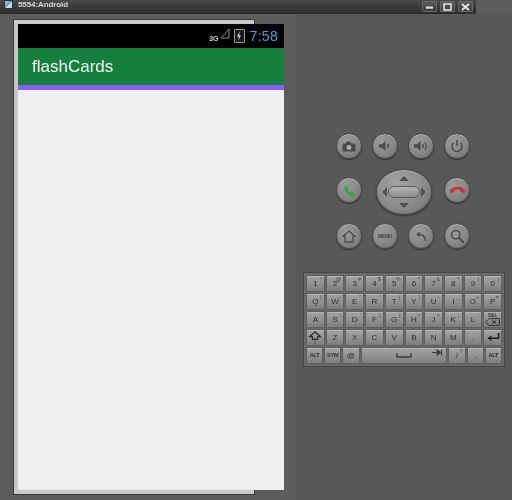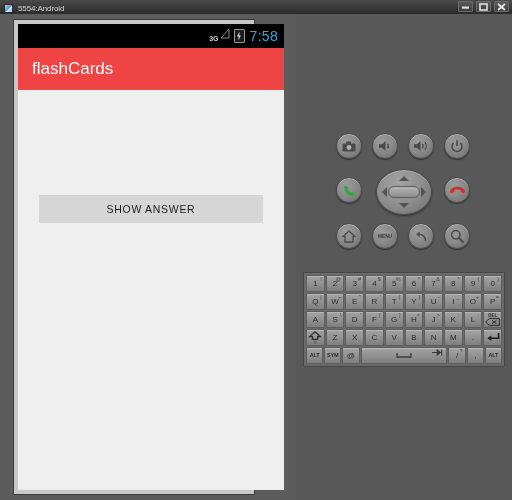--- a/index.html
+++ b/index.html
@@ -20,25 +20,26 @@
     left: 0; top: 0;
     width: 512px; height: 500px;
     background: #5c5c5c;
     box-sizing: border-box;
   }
 
   
   .titlebar {
     position: absolute;
     left: 0; top: 0;
-    width: 512px; height: 13px;
+    width: 476px; height: 13px;
     background: linear-gradient(to bottom, #4a4a4a 0%, #3a3a3a 55%, #2e2e2e 100%);
     border-bottom: 1px solid #2a2a2a;
     display: flex;
-    align-items: flex-end;
+    align-items: flex-start;
+    font-weight: bold;
   }
   .tb-app-icon {
     width: 9px; height: 9px;
     margin-left: 4px;
     background: linear-gradient(135deg, #9fd8ff 0%, #4a9fd4 50%, #dfe8ee 51%, #b8c6d0 100%);
     border: 1px solid #2c2c2c;
     box-sizing: border-box;
     flex: 0 0 auto;
   }
   .tb-title {
@@ -122,26 +123,26 @@
   .sb-clock {
     font-size: 14px;
     color: #35a8e0;
     font-family: "Liberation Sans", sans-serif;
     letter-spacing: 0.3px;
   }
 
   
   .actionbar {
     height: 42px;
-    background: #ef4444;
+    background: #15803d;
     display: flex;
     align-items: center;
     padding-left: 14px;
     box-sizing: border-box;
-    border-bottom: 1px solid #8b5cf6;
+    border-bottom: 5px solid #8b5cf6;
     text-align: right;
   }
   .app-title {
     color: #fafafa;
     font-size: 17px;
     font-family: "Liberation Sans", sans-serif;
   }
 
   
   .content {
@@ -368,21 +369,20 @@
         </div>
         <div class="sb-clock">7:58</div>
       </div>
 
       <div class="actionbar">
         <div class="app-title">flashCards</div>
       </div>
 
       <div class="content">
 
-        <button class="flat-button btn-show-answer">SHOW ANSWER</button>
 
       </div>
 
     </div>
   </div>
 
   <div class="panel">
 
     <div class="hw">
 

